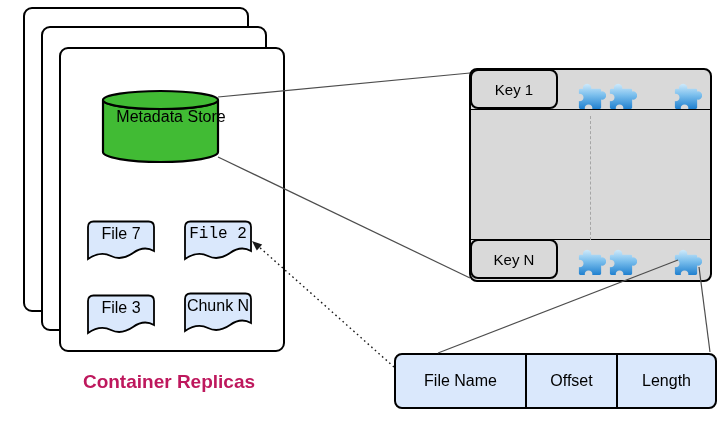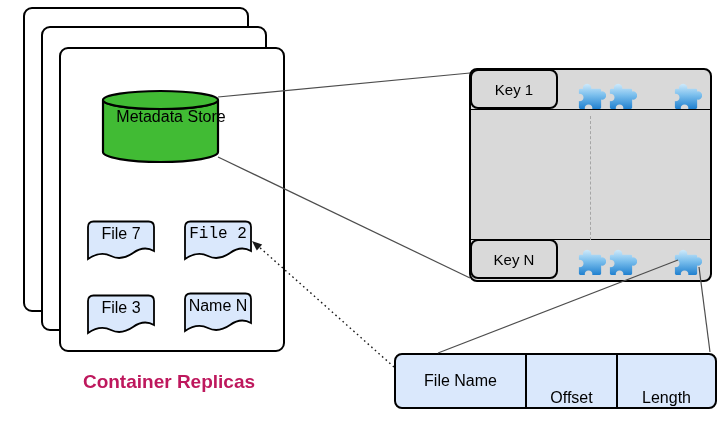--- a/index.html
+++ b/index.html
@@ -105,21 +105,21 @@
   <div class="file" style="left:87px;top:286px;margin-top:8px;">
     <svg width="68" height="42" viewBox="0 0 68 42">
       <path d="M1 7 Q1 1.5 6.5 1.5 L61.5 1.5 Q67 1.5 67 7 L67 31 C60 27 53 28 46 33 C38 38.5 31 39.5 24 36 C17 32.5 9 33.5 1 39 Z" fill="#dae8fc" stroke="#000" stroke-width="1.8"></path>
     </svg>
     <div class="lbl">File 3</div>
   </div>
   <div class="file" style="left:184px;top:292px;">
     <svg width="68" height="42" viewBox="0 0 68 42">
       <path d="M1 7 Q1 1.5 6.5 1.5 L61.5 1.5 Q67 1.5 67 7 L67 31 C60 27 53 28 46 33 C38 38.5 31 39.5 24 36 C17 32.5 9 33.5 1 39 Z" fill="#dae8fc" stroke="#000" stroke-width="1.8"></path>
     </svg>
-    <div class="lbl">Name N</div>
+    <div class="lbl">Chunk N</div>
   </div>
 
   <div class="keytable">
     <div class="rowline" style="top:38.5px;"></div>
     <div class="rowline" style="top:168.5px;"></div>
     <div class="dashline"></div>
 
     <div class="keycell" style="top:-1px;">
       <span>Key 1</span>
     </div>
@@ -145,24 +145,24 @@
     </svg>
     <svg class="puzzle" style="left:200px;top:177px;" viewBox="0 0 32 30">
       <path d="M4 9.5 Q4 8 5.5 8 L8.3 8 A4.3 4.3 0 1 1 16.7 8 L25.5 8 Q27 8 27 9.5 L27 10.8 A4.3 4.3 0 1 1 27 19.2 L27 27.5 Q27 29 25.5 29 L17.8 29 A3.9 3.9 0 1 0 10.2 29 L5.5 29 Q4 29 4 27.5 L4 20.8 A3.9 3.9 0 1 0 4 13.2 Z" fill="url(#pz)"></path>
     </svg>
   </div>
 
   <div class="chunkref">
     <div class="chunkcell" style="width:131px;">
       <span>File Name</span>
     </div>
-    <div class="chunkcell" style="width:91px;align-items:flex-end;">
+    <div class="chunkcell" style="width:91px;">
       <span>Offset</span>
     </div>
-    <div class="chunkcell" style="flex:1;align-items:flex-end;">
+    <div class="chunkcell" style="flex:1;">
       <span>Length</span>
     </div>
   </div>
 
   <div class="caption" style="left:39px;top:371px;width:260px;">Container Replicas</div>
 
   <svg class="connectors" width="720" height="424" viewBox="0 0 720 424">
 
     <line x1="218" y1="97" x2="470" y2="73" stroke="#4d4d4d" stroke-width="1.2"></line>
     <line x1="218" y1="157" x2="470" y2="278" stroke="#4d4d4d" stroke-width="1.2"></line>

